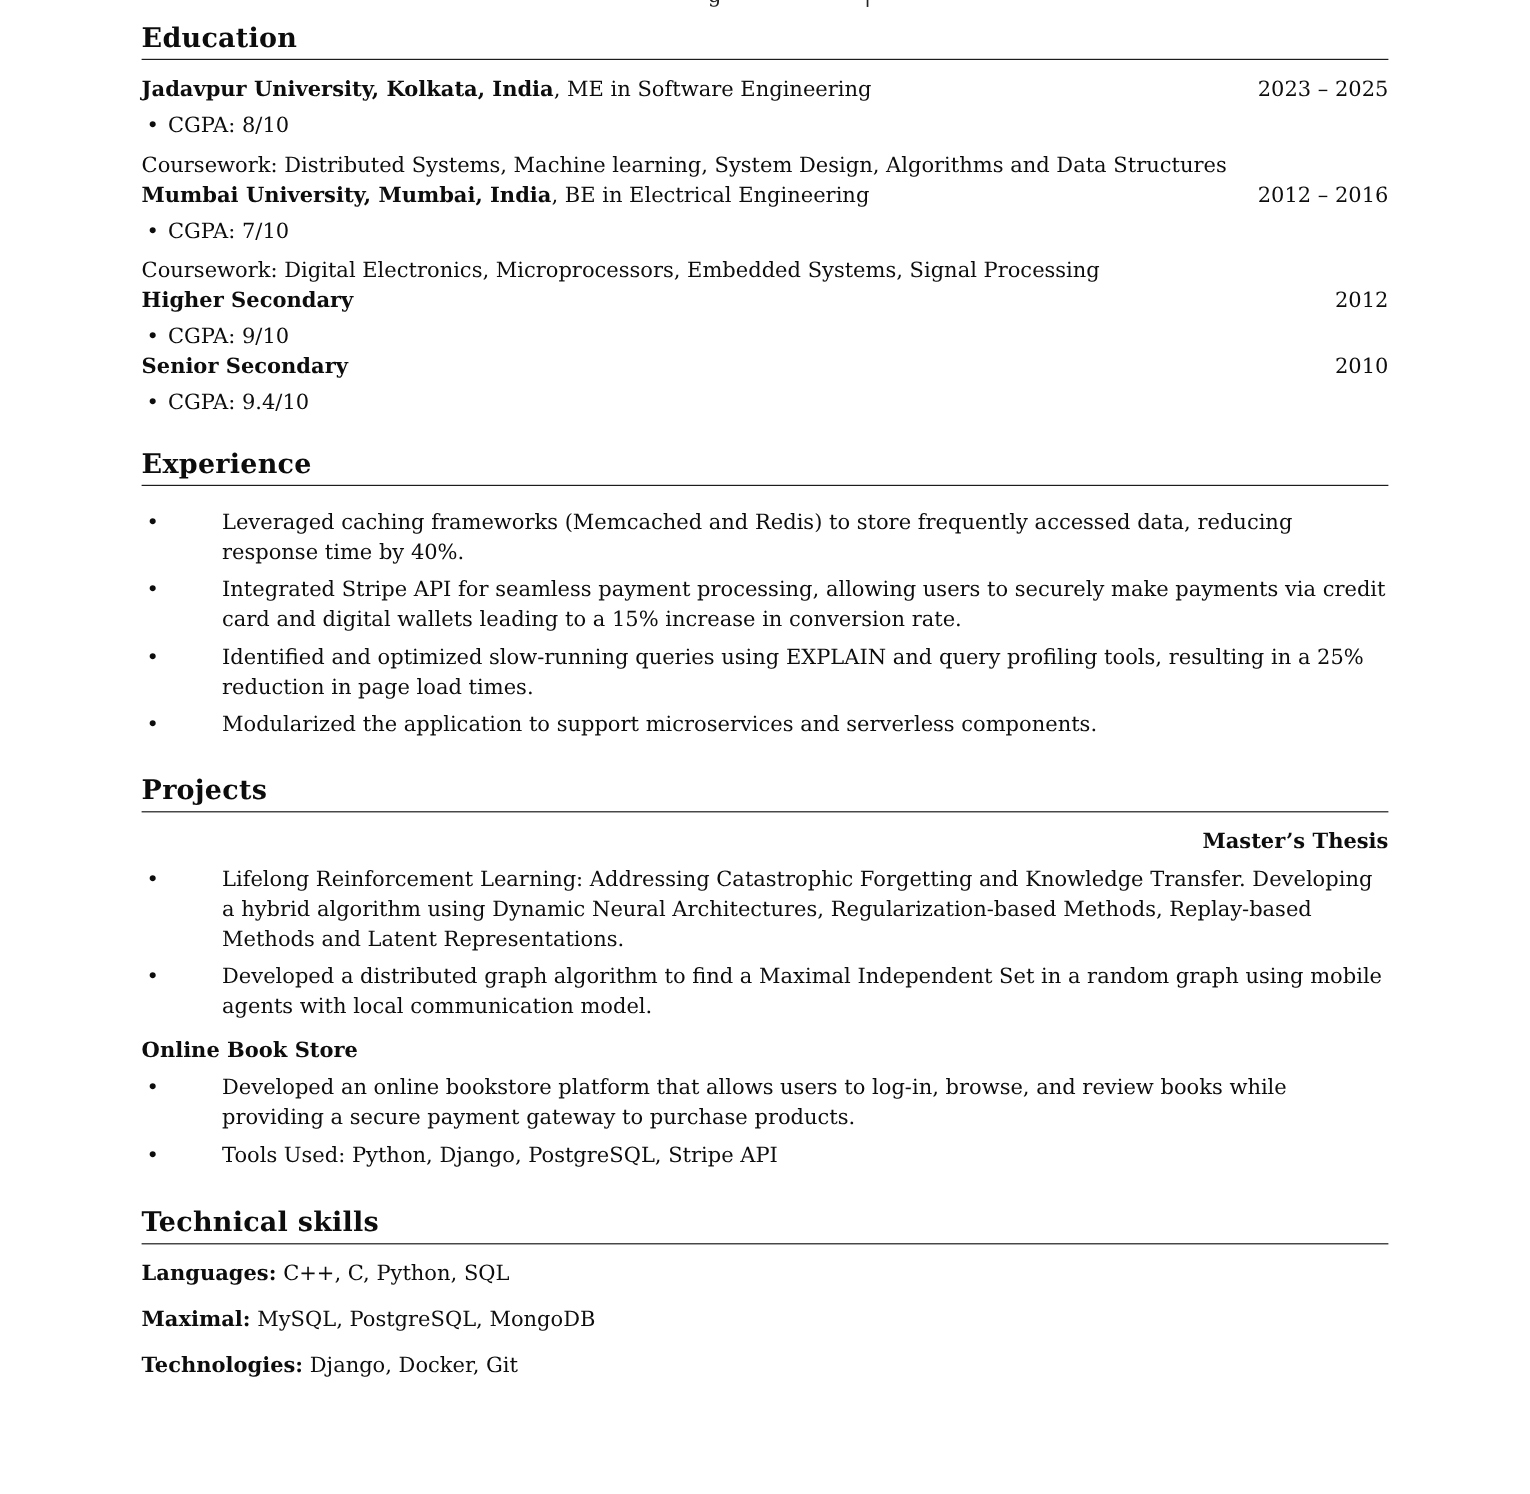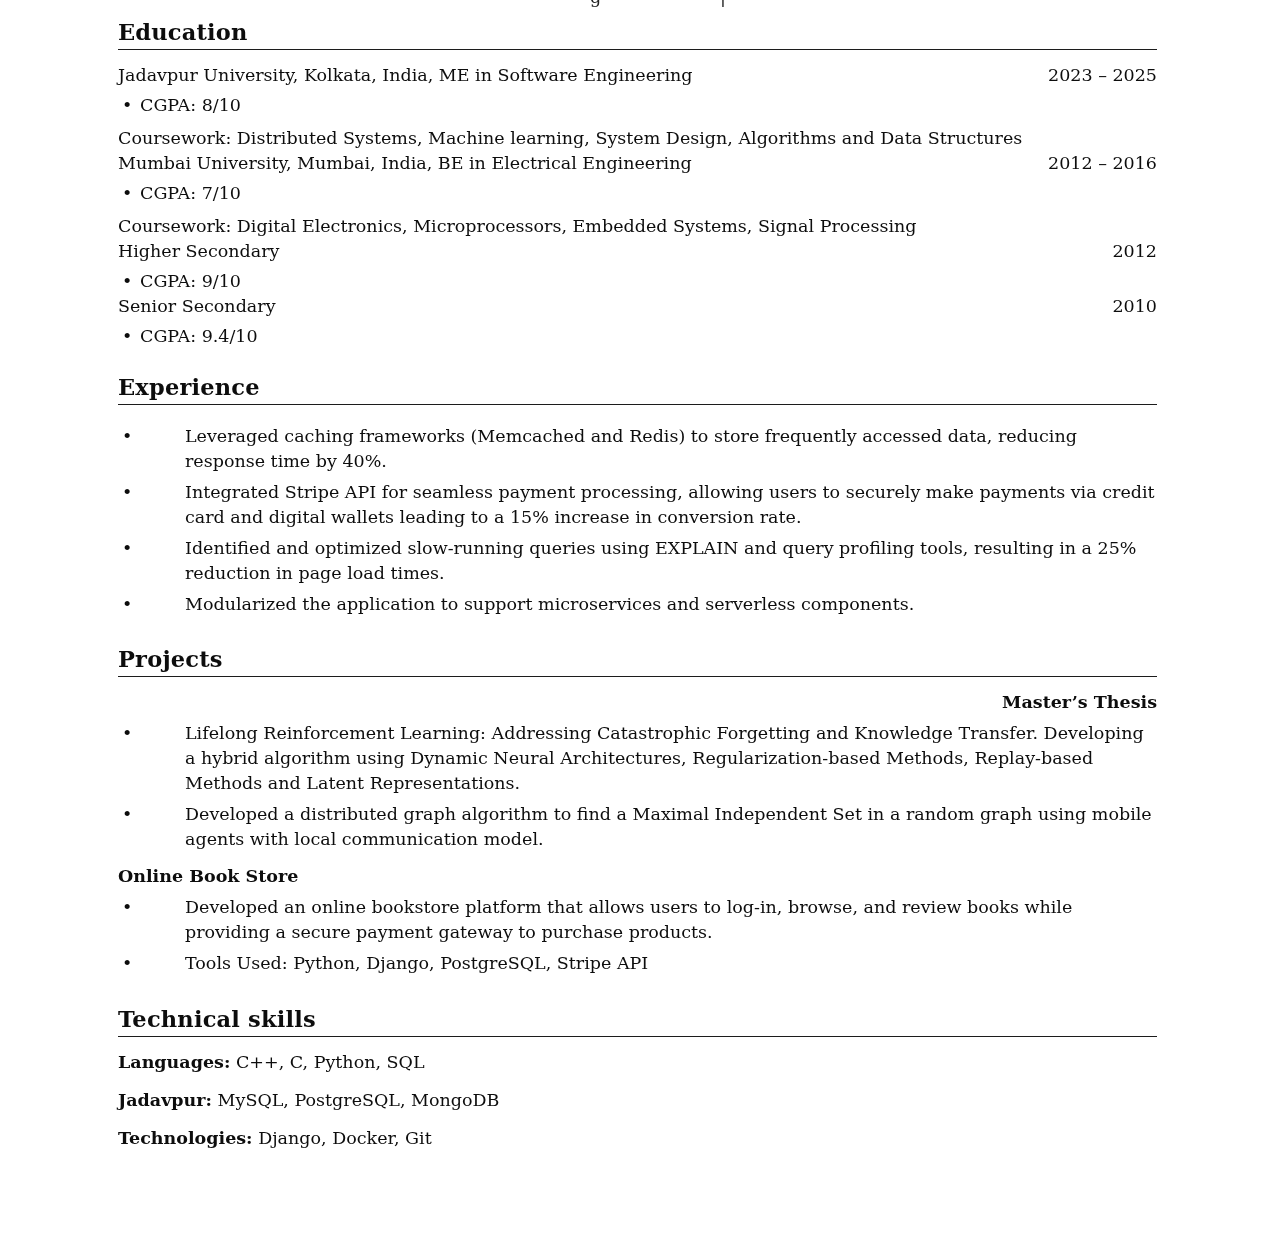--- a/index.html
+++ b/index.html
@@ -27,21 +27,21 @@
   .mt-skills { margin-top: 29px; }
 
   .sec-title {
     font-size: 22.5px; font-weight: bold; line-height: 28px;
     margin: 0; letter-spacing: 0.2px;
   }
   .rule { border: none; border-top: 1.6px solid #1c1c1c; margin: 3px 0 0 0; height: 0; }
   .sec-body { padding-top: 13px; }
 
   .row { display: flex; justify-content: space-between; align-items: baseline; }
-  .row .left b { font-weight: normal; }
+  .row .left b { font-weight: bold; }
   .date { white-space: nowrap; margin-left: 20px; }
 
   .bullet { display: flex; margin-top: 5px; }
   .bullet-b { margin-top: 6px; gap: 45px; }
   .marker { flex: 0 0 22px; width: 22px; }
   .marker::before { content: "\2022"; padding-left: 4px; }
   .bullet .txt { flex: 1 1 auto; }
 
   .coursework { margin-top: 8px; }
   .subhead { font-weight: bold; margin-top: 12px; }
@@ -159,19 +159,19 @@
         </div>
 
       </div>
     </div>
 
     <div class="section mt-skills">
       <h2 class="sec-title">Technical skills</h2>
       <hr class="rule">
       <div class="sec-body">
         <div class="skill-line"><b>Languages:</b> <span>C++, C, Python, SQL</span></div>
-        <div class="skill-line"><b>Jadavpur:</b> <span>MySQL, PostgreSQL, MongoDB</span></div>
+        <div class="skill-line"><b>Maximal:</b> <span>MySQL, PostgreSQL, MongoDB</span></div>
         <div class="skill-line"><b>Technologies:</b> <span>Django, Docker, Git</span></div>
       </div>
     </div>
 
   </div>
 </div>
 
 </body></html>

